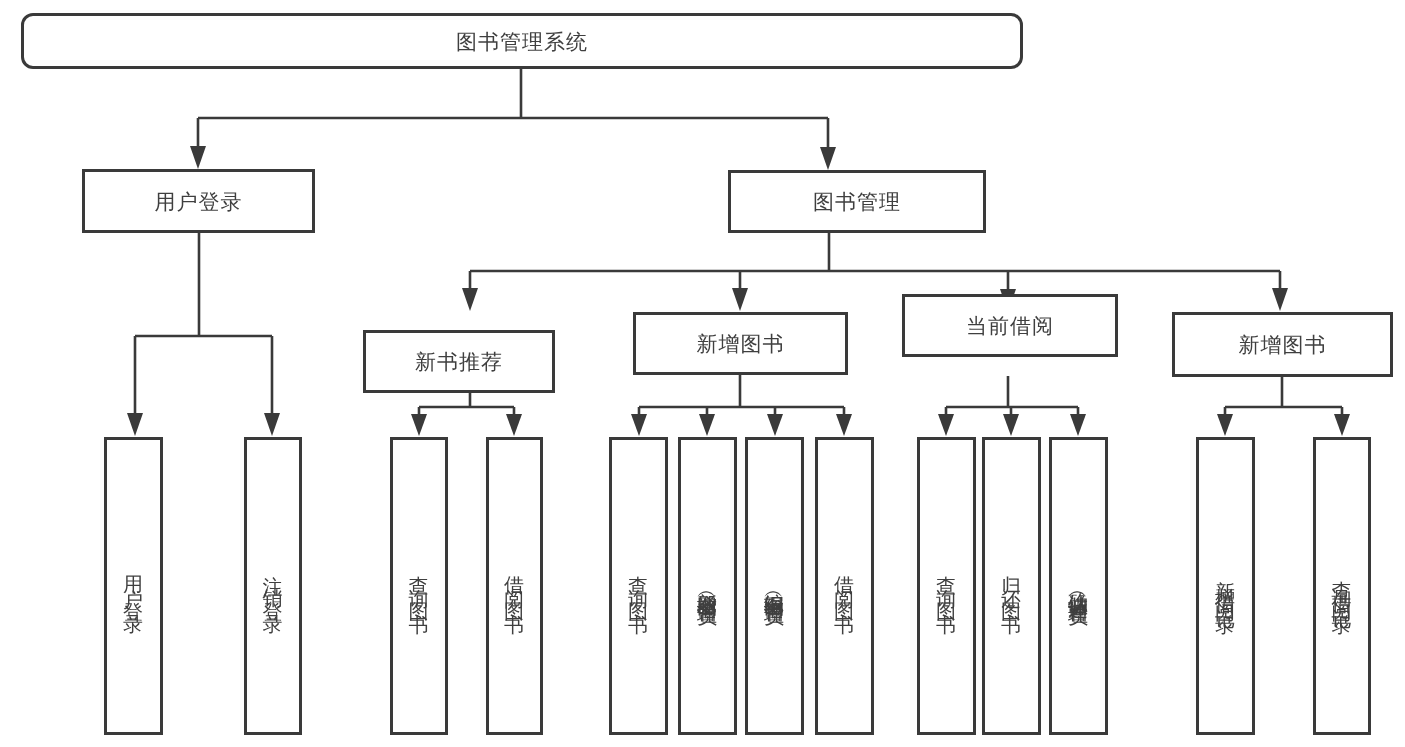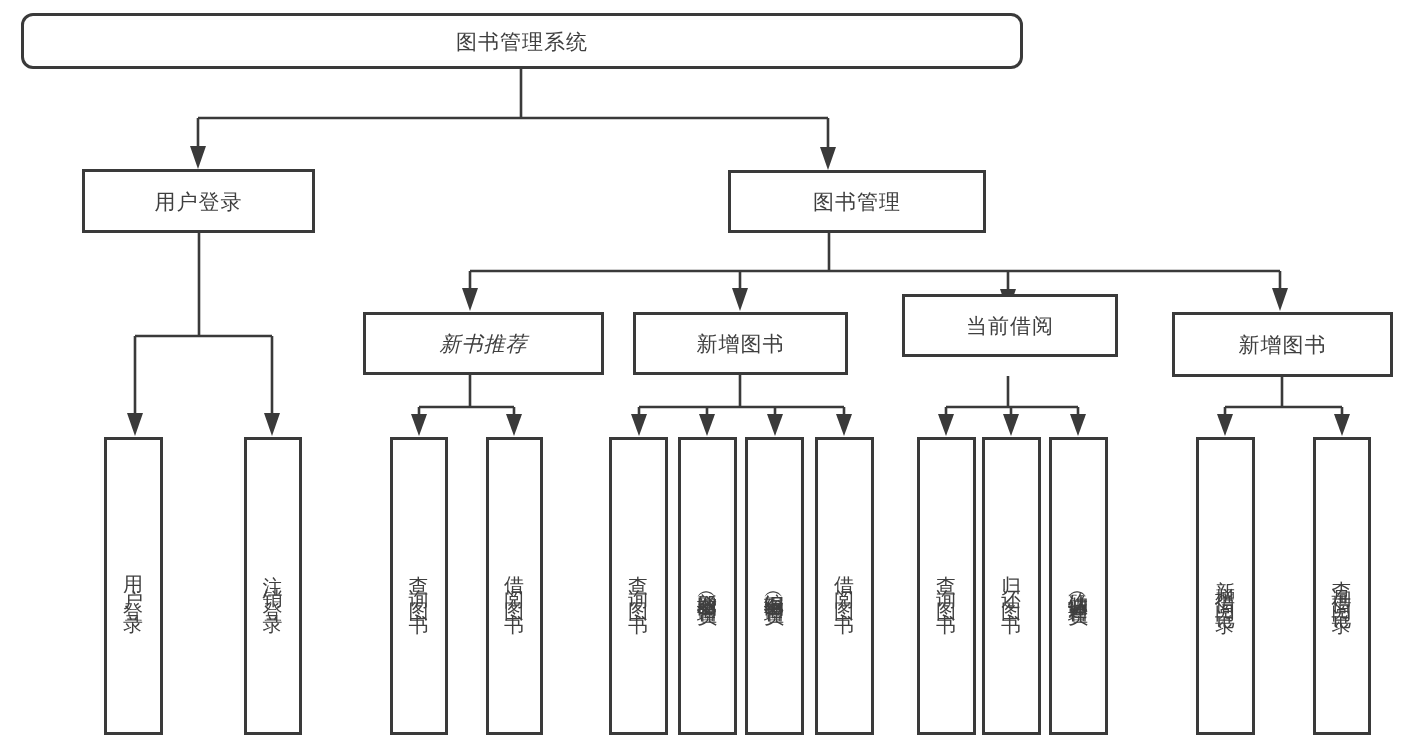--- a/index.html
+++ b/index.html
@@ -103,21 +103,21 @@
       <polygon points="1217,414 1233,414 1225,436"></polygon>
       <polygon points="1334,414 1350,414 1342,436"></polygon>
     </g>
   </svg>
 
   <div class="node h-node" style="left:21px;top:13px;width:1002px;height:56px;border-radius:12px;">图书管理系统</div>
 
   <div class="node h-node" style="left:82px;top:169px;width:233px;height:64px;">用户登录</div>
   <div class="node h-node" style="left:720px;top:170px;width:258px;height:63px;margin-left:8px;">图书管理</div>
 
-  <div class="node h-node" style="left:363px;top:312px;width:241px;height:63px;font-style:italic;">新书推荐</div>
+  <div class="node h-node" style="left:363px;top:330px;width:192px;height:63px;">新书推荐</div>
   <div class="node h-node" style="left:633px;top:312px;width:215px;height:63px;">新增图书</div>
   <div class="node h-node" style="left:902px;top:294px;width:216px;height:63px;">当前借阅</div>
   <div class="node h-node" style="left:1172px;top:312px;width:221px;height:65px;">新增图书</div>
 
   <div class="node v-node" style="left: 104px; width: 59px; letter-spacing: 13px;">用户登录</div>
   <div class="node v-node" style="left: 244px; width: 58px; letter-spacing: 13px;">注销登录</div>
 
   <div class="node v-node" style="left: 390px; width: 58px; letter-spacing: 13px;">查询图书</div>
   <div class="node v-node" style="left: 486px; width: 57px; letter-spacing: 13px;">借阅图书</div>
 

